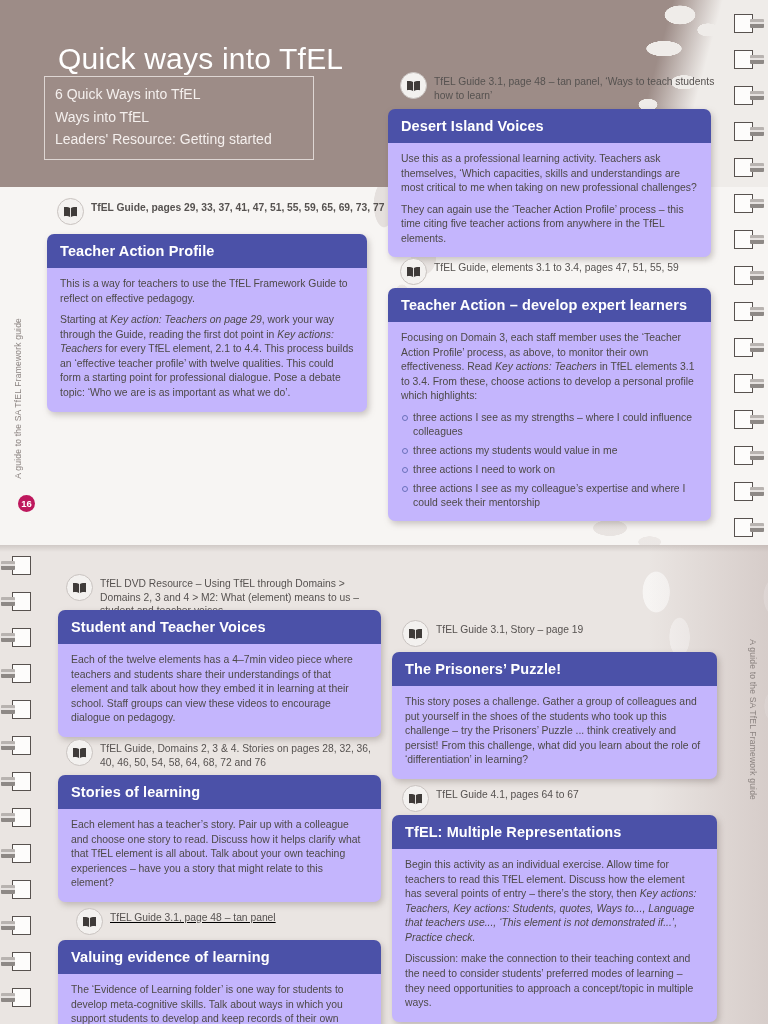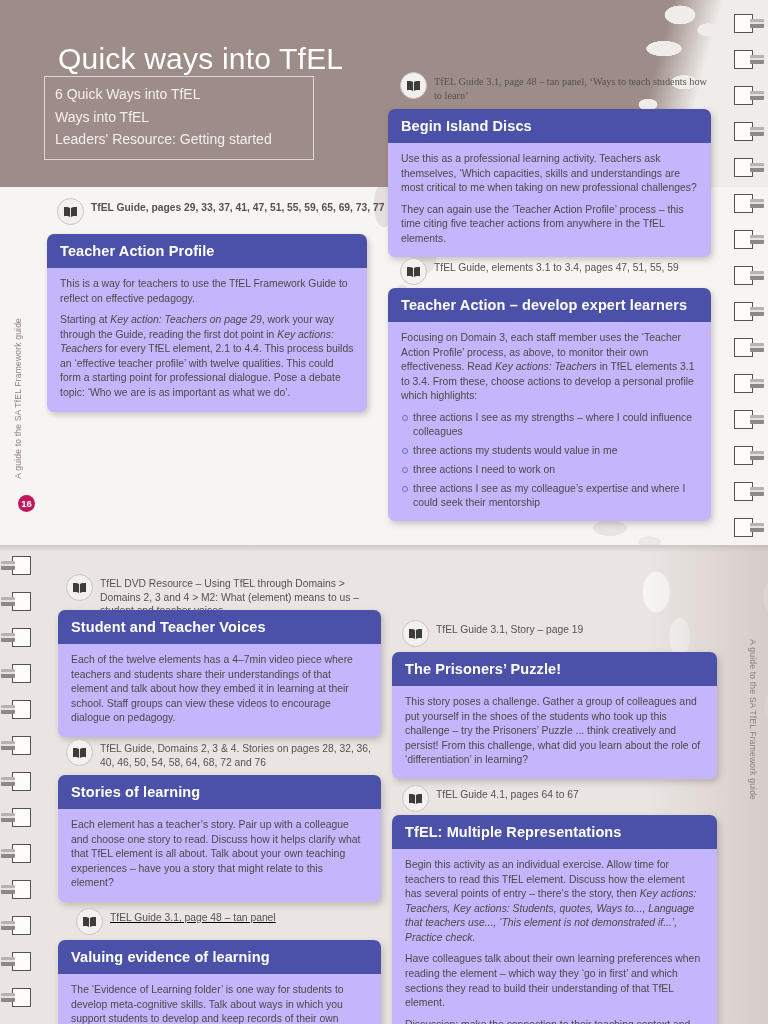--- a/index.html
+++ b/index.html
@@ -215,33 +215,33 @@
   <div class="card" style="left:47px;top:234px;width:320px;">
     <div class="card-head">
       <h2>Teacher Action Profile</h2>
     </div>
     <div class="card-body">
       <p>This is a way for teachers to use the TfEL Framework Guide to reflect on effective pedagogy.</p>
       <p>Starting at <em>Key action: Teachers on page 29</em>, work your way through the Guide, reading the first dot point in <em>Key actions: Teachers</em> for every TfEL element, 2.1 to 4.4. This process builds an ‘effective teacher profile’ with twelve qualities. This could form a starting point for professional dialogue. Pose a debate topic: ‘Who we are is as important as what we do’.</p>
     </div>
   </div>
 
-  <div class="ref" style="left:400px;top:72px;width:315px;font-family:Liberation Serif, serif;">
+  <div class="ref" style="left:400px;top:72px;width:315px;">
     <span class="book-badge">
       <svg width="15" height="12" viewBox="0 0 15 12">
           <path d="M7.5 2.2C6 1 3.6.8 1 1v9.2c2.6-.25 5 0 6.5 1.1V2.2z" fill="#3f3b39"></path>
           <path d="M7.5 2.2C9 1 11.4.8 14 1v9.2c-2.6-.25-5 0-6.5 1.1V2.2z" fill="#3f3b39"></path>
           <rect x="7.05" y="1.6" width="0.9" height="10" fill="#f3f1ef"></rect>
         </svg>
     </span>
     <span class="ref-text">TfEL Guide 3.1, page 48 – tan panel, ‘Ways to teach students how to learn’</span>
   </div>
   <div class="card" style="left:388px;top:109px;width:323px;">
     <div class="card-head">
-      <h2>Begin Island Discs</h2>
+      <h2>Desert Island Voices</h2>
     </div>
     <div class="card-body">
       <p>Use this as a professional learning activity. Teachers ask themselves, ‘Which capacities, skills and understandings are most critical to me when taking on new professional challenges?</p>
       <p>They can again use the ‘Teacher Action Profile’ process – this time citing five teacher actions from anywhere in the TfEL elements.</p>
     </div>
   </div>
 
   <div class="ref" style="left:400px;top:258px;width:315px;">
     <span class="book-badge">
       <svg width="15" height="12" viewBox="0 0 15 12">
@@ -352,21 +352,20 @@
         </svg>
     </span>
     <span class="ref-text">TfEL Guide 4.1, pages 64 to 67</span>
   </div>
   <div class="card" style="left:392px;top:815px;width:325px;">
     <div class="card-head">
       <h2>TfEL: Multiple Representations</h2>
     </div>
     <div class="card-body">
       <p>Begin this activity as an individual exercise. Allow time for teachers to read this TfEL element. Discuss how the element has several points of entry – there’s the story, then <em>Key actions: Teachers, Key actions: Students, quotes, Ways to..., Language that teachers use..., ‘This element is not demonstrated if...’, Practice check.</em></p>
-      <p>Have colleagues talk about their own learning preferences when reading the element – which way they ‘go in first’ and which sections they read to build their understanding of that TfEL element.</p>
       <p>Discussion: make the connection to their teaching context and the need to consider students’ preferred modes of learning – they need opportunities to approach a concept/topic in multiple ways.</p>
     </div>
   </div>
 
   <div class="margin-text margin-left">A guide to the SA TfEL Framework guide</div>
   <div class="margin-text margin-right">A guide to the SA TfEL Framework guide</div>
   <div class="page-num">16</div>
 
   <div class="binding right" id="binding-right">
       <div class="ring" style="top: 14px;">

